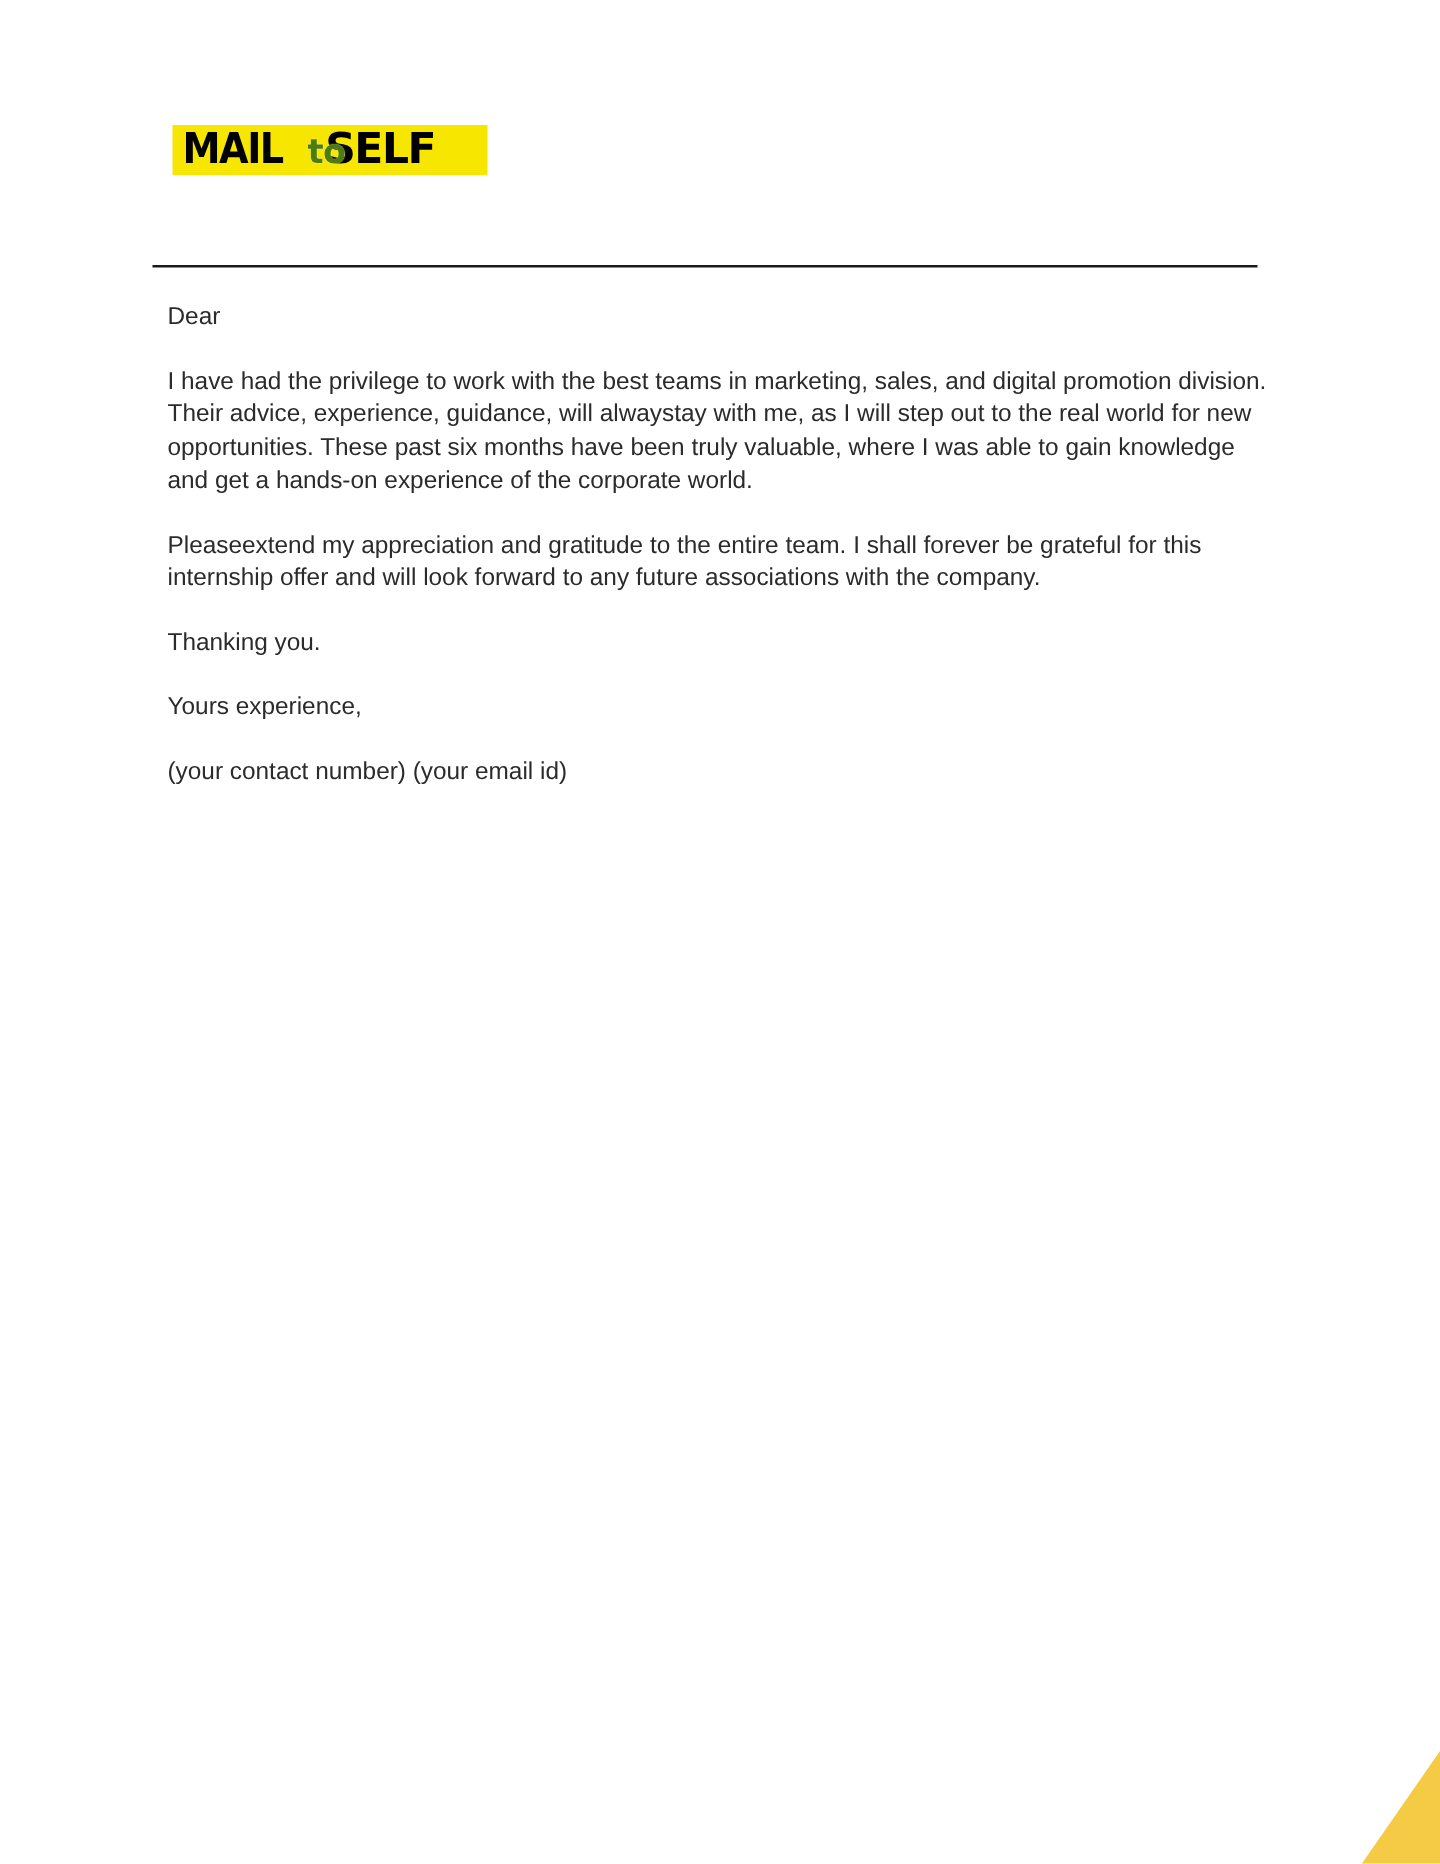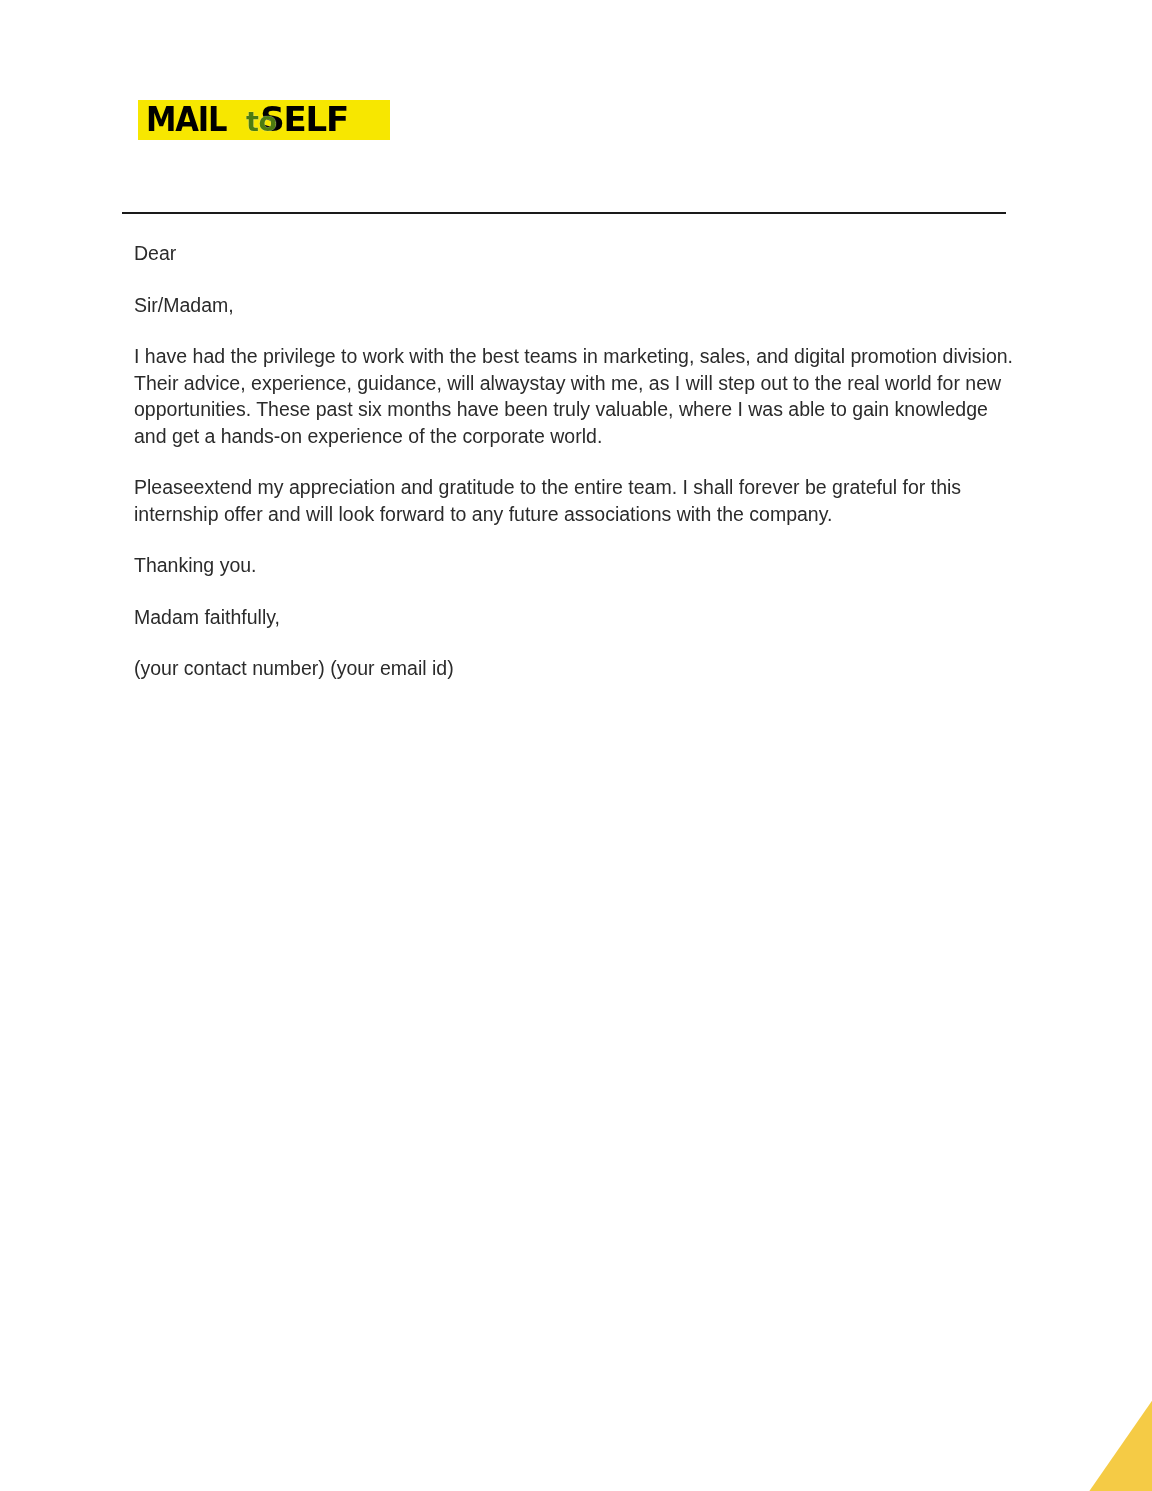--- a/index.html
+++ b/index.html
@@ -110,25 +110,24 @@
     <div class="logo-text">
       <span class="logo-mail">MAIL</span><span class="logo-self">SELF</span>
     </div>
     <div class="logo-to">to</div>
   </div>
 
   <div class="divider"></div>
 
   <div class="letter">
     <p class="salutation-line">Dear</p>
-    <p>Sir/Madam,</p>
     <p>I have had the privilege to work with the best teams in marketing, sales, and digital promotion division. Their advice, experience, guidance, will alwaystay with me, as I will step out to the real world for new opportunities. These past six months have been truly valuable, where I was able to gain knowledge and get a hands-on experience of the corporate world.</p>
     <p>Pleaseextend my appreciation and gratitude to the entire team. I shall forever be grateful for this internship offer and will look forward to any future associations with the company.</p>
     <p>Thanking you.</p>
-    <p>Madam faithfully,</p>
+    <p>Yours experience,</p>
     <p>(your contact number) (your email id)</p>
   </div>
 
   <div class="corner-wedge">
     <svg viewBox="0 0 74 98" preserveAspectRatio="none" aria-hidden="true">
       <polygon points="74,0 74,98 6,98" fill="#f5cb45"></polygon>
     </svg>
   </div>
 
 </div>

